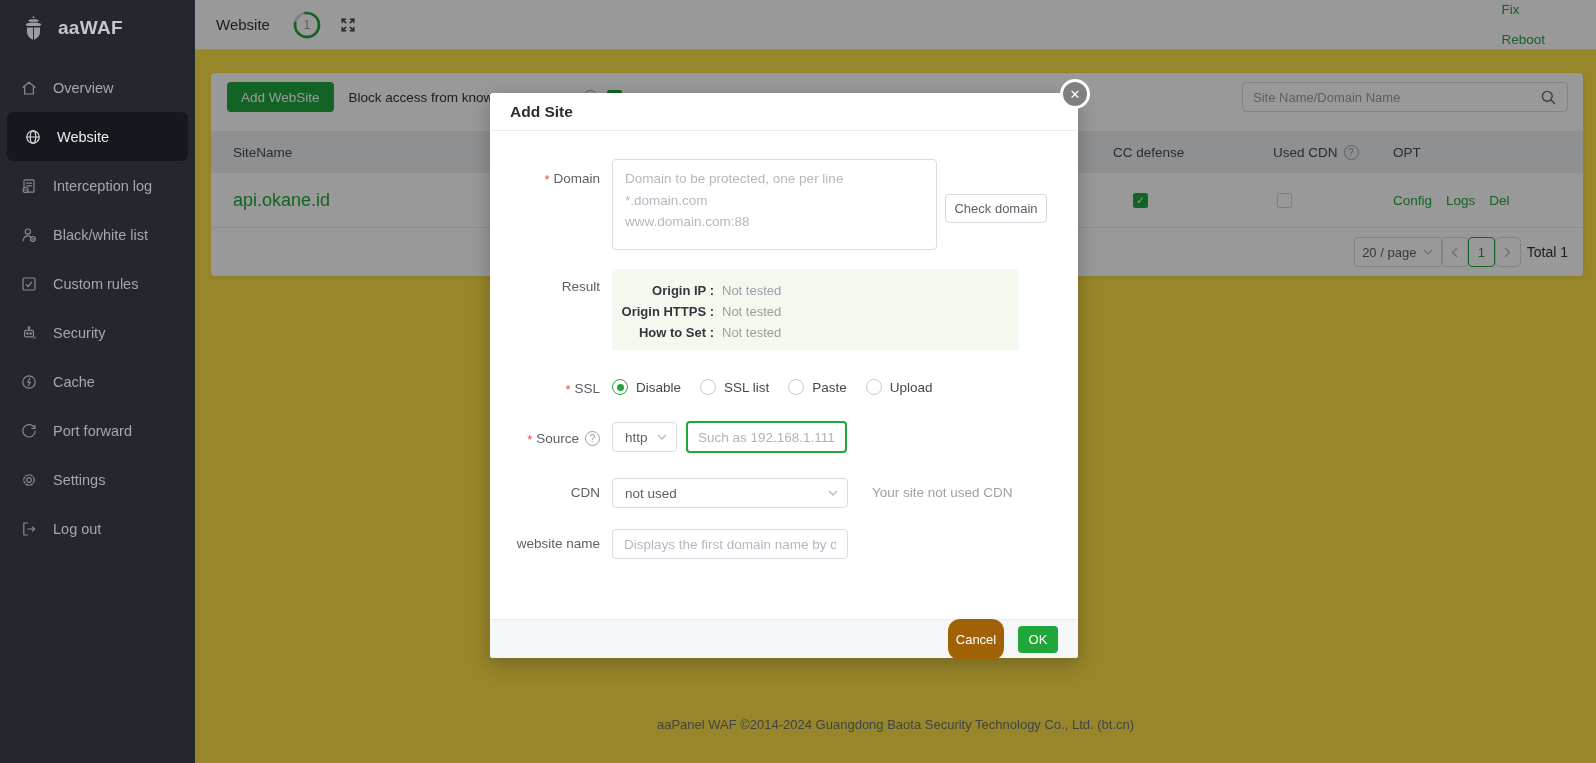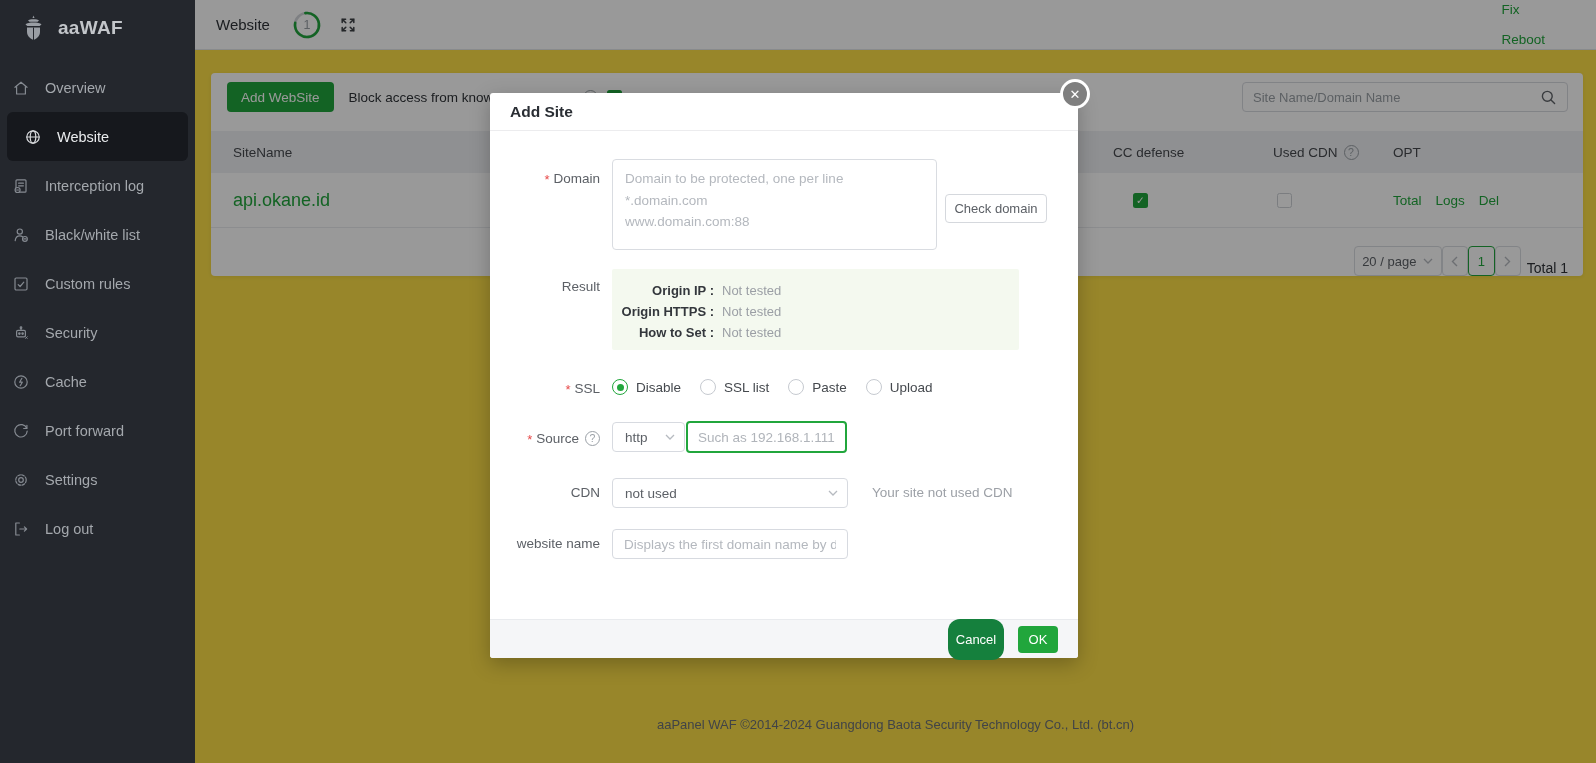--- a/index.html
+++ b/index.html
@@ -5,21 +5,21 @@
   * { margin:0; padding:0; box-sizing:border-box; }
   html,body { width:1596px; height:763px; }
   body { position:relative; overflow:hidden; background:#edeff1;
          font-family:"Liberation Sans", sans-serif; }
 
   
   .sidebar { position:absolute; left:0; top:0; width:195px; height:763px; background:#24272d; z-index:10; }
   .logo { display:flex; align-items:center; gap:11px; padding:14px 0 12px 20px; }
   .logo-text { color:#c3c6ca; font-size:19px; font-weight:bold; letter-spacing:.3px; }
   .nav { margin-top:10px; }
-  .nav-item { height:49px; display:flex; align-items:center; padding-left:12px; gap:15px;
+  .nav-item { height:49px; display:flex; align-items:center; padding-left:20px; gap:15px;
               color:#a4a8ad; font-size:14.5px; cursor:pointer; }
   .nav-item svg { width:18px; height:18px; stroke:#858a91; fill:none; stroke-width:1.2;
                   stroke-linecap:round; stroke-linejoin:round; flex:0 0 auto; }
   .nav-item.active { background:#16181d; border-radius:6px; margin:0 7px; padding-left:17px; color:#e9ebed; }
   .nav-item.active svg { stroke:#d9dbde; }
   .logo svg { fill:#9a9ea4; }
 
   
   .main { position:absolute; left:195px; top:0; right:0; bottom:0; }
   .topbar { position:absolute; top:0; left:0; right:0; height:50px; background:#fff;
@@ -59,21 +59,21 @@
            font-size:13.5px; color:#46494e; }
   .thead > div { position:absolute; top:0; height:42px; display:flex; align-items:center; gap:6px; }
   .c1 { left:22px; } .c2 { left:902px; } .c3 { left:1062px; } .c4 { left:1182px; }
   .trow { position:absolute; top:100px; left:0; right:0; height:55px; border-bottom:1px solid #e9ecef; }
   .site-link { position:absolute; left:22px; line-height:55px; color:#21a63c; font-size:18px; cursor:pointer; }
   .trow .cb { position:absolute; top:20px; }
   .cb-cc { left:922px; } .cb-cdn { left:1066px; }
   .opt-links { position:absolute; left:1182px; top:0; height:55px; display:flex; align-items:center; gap:14px; }
   .opt-links span { color:#21a63c; font-size:13.5px; cursor:pointer; }
 
-  .pagination { position:absolute; top:155px; right:15px; height:48px; display:flex; align-items:flex-end; }
+  .pagination { position:absolute; top:155px; right:15px; height:48px; display:flex; align-items:center; }
   .page-size { width:88px; height:30px; border:1px solid #d9dce1; border-radius:4px; color:#5d6167;
                font-size:13px; display:flex; align-items:center; justify-content:center; gap:7px;
                background:#fff; cursor:pointer; }
   .page-btn { width:26px; height:30px; border:1px solid #d9dce1; border-radius:4px; display:flex;
               align-items:center; justify-content:center; background:#fff; cursor:pointer; }
   .page-num { width:27px; height:30px; border:1px solid #21a63c; color:#21a63c; border-radius:4px;
               font-size:13px; display:flex; align-items:center; justify-content:center; background:#fff;
               cursor:pointer; }
   .total { font-size:14px; color:#2f3338; margin-left:6px; }
 
@@ -114,34 +114,34 @@
 
   #row-ssl { position:absolute; left:122px; top:282px; height:24px; display:flex; align-items:center; gap:19px; }
   .radio-group { display:flex; align-items:center; gap:8px; font-size:13.5px; color:#45494e; cursor:pointer; }
   .radio { width:16px; height:16px; border:1px solid #c6cad0; border-radius:50%; background:#fff; position:relative; }
   .radio.selected { border:1.5px solid #21a63c; }
   .radio.selected::after { content:""; position:absolute; inset:3.5px; background:#21a63c; border-radius:50%; }
 
   .select { position:absolute; height:30px; border:1px solid #d7dae0; border-radius:4px; background:#fff;
             display:flex; align-items:center; justify-content:space-between; padding:0 9px 0 12px;
             font-size:13.5px; color:#5c6066; cursor:pointer; }
-  #sel-http { left:122px; top:329px; width:73px; }
+  #sel-http { left:122px; top:329px; width:65px; }
   #sel-cdn  { left:122px; top:385px; width:236px; }
   #inp-source { position:absolute; left:196px; top:328px; width:161px; height:32px; border:2px solid #21a63c;
                 border-radius:4px; padding:0 10px; font-size:13.5px; font-family:inherit; outline:none; color:#333; }
   #inp-source::placeholder { color:#b0b4ba; }
   #cdn-note { position:absolute; left:382px; top:385px; line-height:30px; font-size:13.5px; color:#9da1a7; }
   #inp-name { position:absolute; left:122px; top:436px; width:236px; height:30px; border:1px solid #d7dae0;
               border-radius:4px; padding:0 11px; font-size:13.5px; font-family:inherit; outline:none; color:#333; }
   #inp-name::placeholder { color:#b4b8be; }
 
   .modal-footer { position:absolute; left:0; right:0; top:526px; height:39px; background:#f5f6f8;
                   border-top:1px solid #e9ebee; border-radius:0 0 3px 3px; display:flex; align-items:center;
                   justify-content:flex-end; gap:14px; padding-right:20px; }
-  .btn-cancel { width:56px; height:41px; background:#15803d; color:#fff; border:none; border-radius:12px;
+  .btn-cancel { width:56px; height:41px; background:#a16207; color:#fff; border:none; border-radius:12px;
                 font-size:13px; font-family:inherit; cursor:pointer; }
   .btn-ok { width:40px; height:27px; background:#21a63c; color:#fff; border:none; border-radius:4px;
             font-size:13px; font-family:inherit; cursor:pointer; }
 
   .chev { display:flex; }
 </style>
 </head>
 <body>
 
 <aside class="sidebar">
@@ -296,21 +296,21 @@
           </div>
       </div>
 
       <div class="trow">
         <span class="site-link">api.okane.id</span>
         <span class="cb checked cb-cc">
             <span>✓</span>
           </span>
         <span class="cb unchecked cb-cdn"></span>
         <div class="opt-links">
-          <span>Total</span>
+          <span>Config</span>
           <span>Logs</span>
           <span>Del</span>
         </div>
       </div>
 
       <div class="pagination">
         <div class="page-size">
           <span>20 / page</span>
           <svg class="chev" width="10" height="6" viewBox="0 0 10 6" fill="none" stroke="#b6bac0" stroke-width="1.3">
               <path d="M1 1l4 4 4-4"></path>

